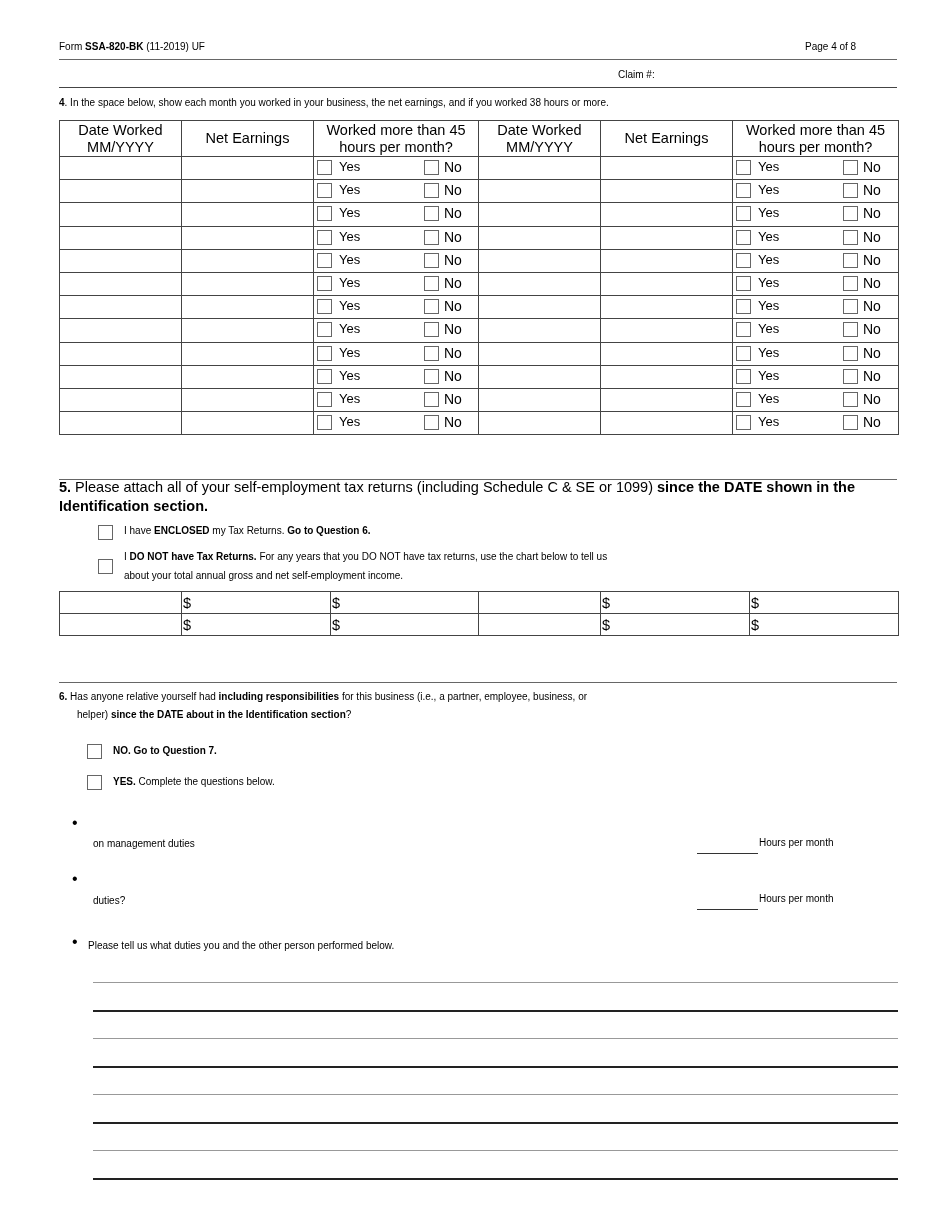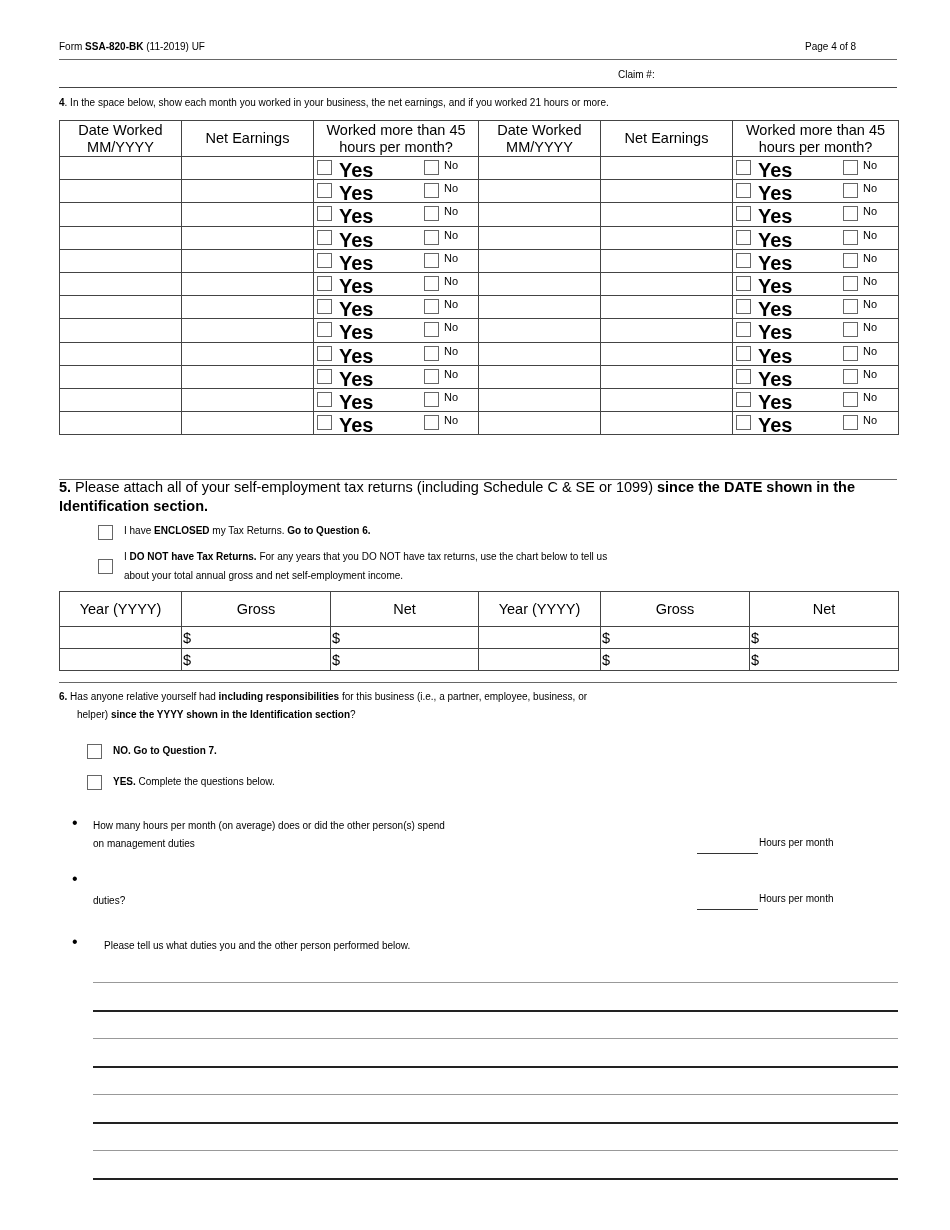--- a/index.html
+++ b/index.html
@@ -7,38 +7,38 @@
   .abs { position:absolute; }
   .hline { position:absolute; height:0; border-top:1px solid #555; }
   .txt14 { font-size:10px; line-height:18px; white-space:nowrap; }
   .cb { display:inline-block; width:15px; height:15px; border:1px solid #666; box-sizing:border-box; background:#fff; vertical-align:middle; }
   b { font-weight:bold; }
   table.grid { position:absolute; border-collapse:collapse; table-layout:fixed; }
   table.grid td { border:1px solid #444; padding:0; font-size:14.5px; }
   .hdr { text-align:center; font-size:14px; line-height:17px; }
   .yn { position:relative; height:22px; }
   .yn .cb1 { position:absolute; left:3px; top:3px; }
-  .yn .l1 { position:absolute; left:25px; top:2px; font-size:20px;font-weight:bold; }
+  .yn .l1 { position:absolute; left:25px; top:2px; font-size:13px; }
   .yn .cb2 { position:absolute; left:110px; top:3px; }
-  .yn .l2 { position:absolute; left:130px; top:2px; font-size:11px;text-align:right; }
+  .yn .l2 { position:absolute; left:130px; top:2px; font-size:14px;text-align:right; }
   .dollar { text-align:left; padding-left:1px !important; font-size:14.5px; }
   .bullet { position:absolute; font-size:16px; }
   .writeline { position:absolute; left:93px; width:805px; height:0; }
 </style>
 </head>
 <body>
 
 <div class="abs txt14" style="left:59px; top:38px;"><span>Form </span><b>SSA-820-BK</b><span> (11-2019) UF</span></div>
 <div class="abs txt14" style="left:805px; top:38px;">Page 4 of 8</div>
 <div class="hline" style="left:59px; top:59px; width:838px; border-top-color:#666;"></div>
 <div class="abs txt14" style="left:618px; top:66px;">Claim #:</div>
 <div class="abs" style="left:680px; top:64px; width:210px; height:20px;"></div>
 <div class="hline" style="left:59px; top:87px; width:838px; border-top-color:#444;"></div>
 
-<div class="abs txt14" style="left:59px; top:94px;"><b>4</b><span>. In the space below, show each month you worked in your business, the net earnings, and if you worked 21 hours or more.</span></div>
+<div class="abs txt14" style="left:59px; top:94px;"><b>4</b><span>. In the space below, show each month you worked in your business, the net earnings, and if you worked 38 hours or more.</span></div>
 
 <table class="grid" id="q4table" style="left:59px; top:120px; width:839px;">
   <colgroup>
     <col style="width:122px">
       <col style="width:132px">
       <col style="width:165px">
     <col style="width:122px">
       <col style="width:132px">
       <col style="width:166px">
   </colgroup>
@@ -345,28 +345,20 @@
 <table class="grid" style="left:59px; top:591px; width:839px;">
   <colgroup>
     <col style="width:122px">
       <col style="width:149px">
       <col style="width:148px">
     <col style="width:122px">
       <col style="width:149px">
       <col style="width:149px">
   </colgroup>
   <tbody>
-      <tr style="height:35px;">
-    <td class="hdr" style="font-size:14.5px;">Year (YYYY)</td>
-    <td class="hdr">Gross</td>
-    <td class="hdr">Net</td>
-    <td class="hdr" style="font-size:14.5px;">Year (YYYY)</td>
-    <td class="hdr">Gross</td>
-    <td class="hdr">Net</td>
-  </tr>
   <tr style="height:22px;">
     <td></td>
     <td class="dollar">$</td>
     <td class="dollar">$</td>
     <td></td>
     <td class="dollar">$</td>
     <td class="dollar">$</td>
   </tr>
   <tr style="height:22px;">
     <td></td>
@@ -375,40 +367,40 @@
     <td></td>
     <td class="dollar">$</td>
     <td class="dollar">$</td>
   </tr>
 </tbody>
   </table>
 
 <div class="hline" style="left:59px; top:682px; width:838px; border-top-color:#666;"></div>
 
 <div class="abs txt14" style="left:59px; top:688px;"><b>6.</b><span> Has anyone relative yourself had </span><b>including responsibilities</b><span> for this business (i.e., a partner, employee, business, or</span></div>
-<div class="abs txt14" style="left:77px; top:706px;"><span>helper) </span><b>since the YYYY shown in the Identification section</b><span>?</span></div>
+<div class="abs txt14" style="left:77px; top:706px;"><span>helper) </span><b>since the DATE about in the Identification section</b><span>?</span></div>
 
 <span class="cb abs" style="left:87px; top:744px;"></span>
 <div class="abs txt14" style="left:113px; top:742px;"><b>NO. Go to Question 7.</b></div>
 
 <span class="cb abs" style="left:87px; top:775px;"></span>
 <div class="abs txt14" style="left:113px; top:773px;"><b>YES.</b><span> Complete the questions below.</span></div>
 
 <span class="bullet" style="left:72px; top:814px;">•</span>
-<div class="abs txt14" style="left:93px; top:817px;"><span>How many hours per month (on average) does or did the other person(s) spend</span><br><span>on management duties</span></div>
+<div class="abs txt14" style="left:93px; top:817px;"><br><span>on management duties</span></div>
 <div class="abs" style="left:697px; top:836px; width:61px; height:17px; border-bottom:1px solid #333;"></div>
 <div class="abs txt14" style="left:759px; top:834px;">Hours per month</div>
 
 <span class="bullet" style="left:72px; top:870px;">•</span>
 <div class="abs txt14" style="left:93px; top:874px;"><br><span>duties?</span></div>
 <div class="abs" style="left:697px; top:892px; width:61px; height:17px; border-bottom:1px solid #333;"></div>
 <div class="abs txt14" style="left:759px; top:890px;">Hours per month</div>
 
 <span class="bullet" style="left:72px; top:933px;">•</span>
-<div class="abs txt14" style="left:104px; top:937px;">Please tell us what duties you and the other person performed below.</div>
+<div class="abs txt14" style="left:88px; top:937px;">Please tell us what duties you and the other person performed below.</div>
 
 <div class="abs" style="left:93px; top:970px; width:805px; height:215px;">
   <div class="writeline" style="left:0; top:12px; border-top:1px solid #999;"></div>
   <div class="writeline" style="left:0; top:40px; border-top:2px solid #222;"></div>
   <div class="writeline" style="left:0; top:68px; border-top:1px solid #999;"></div>
   <div class="writeline" style="left:0; top:96px; border-top:2px solid #222;"></div>
   <div class="writeline" style="left:0; top:124px; border-top:1px solid #999;"></div>
   <div class="writeline" style="left:0; top:152px; border-top:2px solid #222;"></div>
   <div class="writeline" style="left:0; top:180px; border-top:1px solid #999;"></div>
   <div class="writeline" style="left:0; top:208px; border-top:2px solid #222;"></div>

